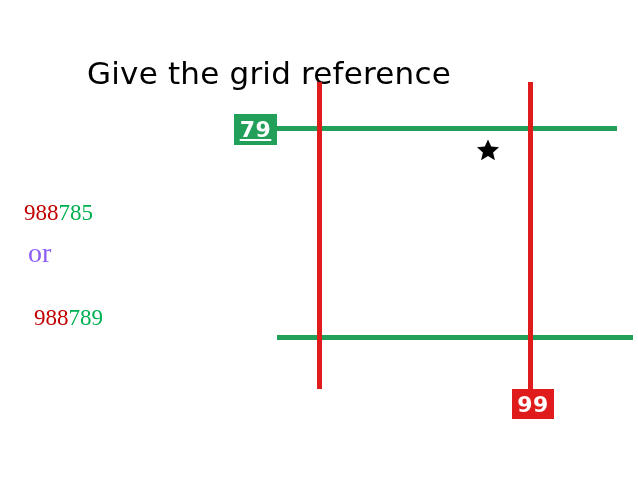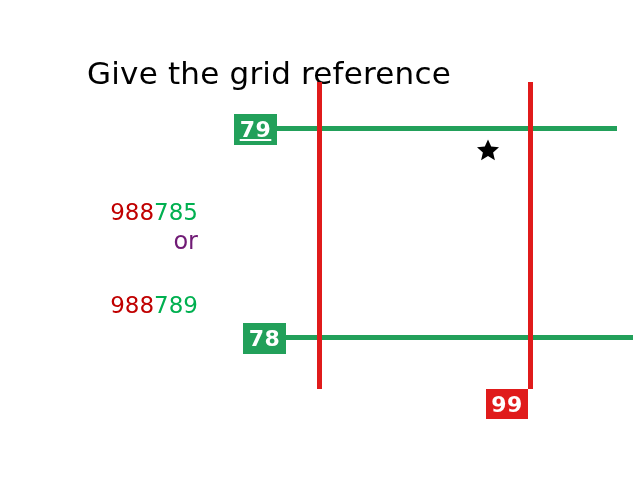--- a/index.html
+++ b/index.html
@@ -34,34 +34,36 @@
     white-space: nowrap;
     margin-top: 11px;
   }
 
   
   #answer-block {
     position: absolute;
     left: 28px;
     top: 198px;
     width: 170px;
-    text-align: right;
+    text-align: left;
     font-size: 23px;
     line-height: 29px;
     color: #000000;
+    font-family: Liberation Serif, serif;
   }
   .ans-line { white-space: nowrap; }
   #answer-line-1 { text-indent: -4px; }
   #answer-line-2 { text-indent: 6px; margin-top: 36px; }
   .easting { color: #C00000; }
   .northing { color: #00B050; }
   #answer-or {
-    font-size: 24px;
+    font-size: 28px;
     line-height: 28px;
-    color: #701a75;
+    color: #8b5cf6;
+    margin-top: 12px;
   }
 
   
   .hline {
     position: absolute;
     height: 5px;
     background: #22A05A;
   }
   #gridline-79 { left: 277px; top: 126px; width: 340px; }
   #gridline-78 { left: 277px; top: 335px; width: 356px; }
@@ -84,21 +86,21 @@
     font-size: 22px;
     font-weight: bold;
     letter-spacing: 0.5px;
   }
   .label-northing { background: #22A05A; }
   .label-easting  { background: #E01B1B; }
 
   #label-79 { left: 234px; top: 114px; width: 43px; height: 31px; text-decoration: underline; }
   #label-78 { left: 243px; top: 323px; width: 43px; height: 31px; }
   #label-98 { left: 296px; top: 389px; width: 42px; height: 30px; }
-  #label-99 { left: 486px; top: 389px; width: 42px; height: 30px; }
+  #label-99 { left: 512px; top: 389px; width: 42px; height: 30px; }
 
   
   #star-marker {
     position: absolute;
     left: 476px;
     top: 138px;
     width: 24px;
     height: 24px;
   }
   #star-marker svg { display: block; width: 24px; height: 24px; }
@@ -116,21 +118,20 @@
     <div class="ans-line" id="answer-line-2"><span class="easting">988</span><span class="northing">789</span></div>
   </div>
 
   <div class="hline" id="gridline-79"></div>
   <div class="hline" id="gridline-78"></div>
 
   <div class="vline" id="gridline-98"></div>
   <div class="vline" id="gridline-99"></div>
 
   <div class="label-box label-northing" id="label-79">79</div>
-  <div class="label-box label-northing" id="label-78">78</div>
   <div class="label-box label-easting" id="label-99">99</div>
 
   <div id="star-marker">
     <svg viewBox="0 0 24 24" aria-hidden="true">
       <polygon points="12,1.4 15.2,8.6 23,9.3 17.1,14.5 18.9,22.2 12,18.1 5.1,22.2 6.9,14.5 1,9.3 8.8,8.6" fill="#000000"></polygon>
     </svg>
   </div>
 
 </div>
 

